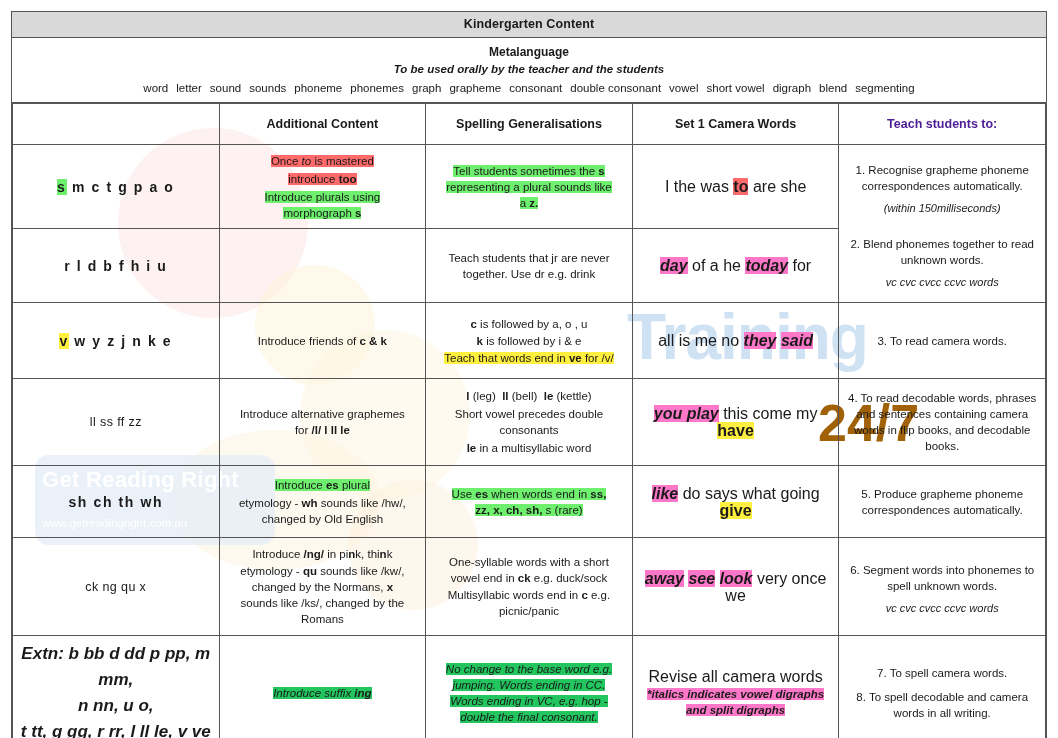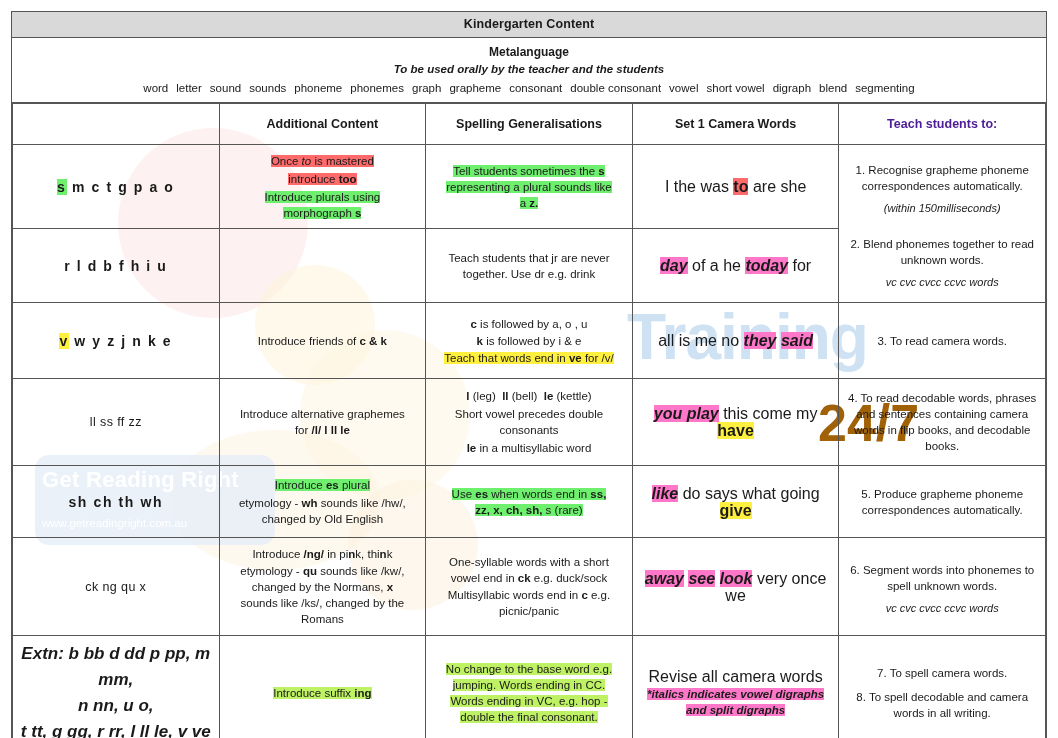--- a/index.html
+++ b/index.html
@@ -199,21 +199,21 @@
     margin: 8px 0 4px;
   }
   b { font-weight: bold; }
   i { font-style: italic; }
 
   
   .hl-green  { background: #6ef06e; }
   .hl-red    { background: #ff6b6b; }
   .hl-yellow { background: #ffef3f; }
   .hl-pink   { background: #ff77c8; }
-  .hl-blue   { background: #bef264; }
+  .hl-blue   { background: #22c55e; font-style: italic; }
 </style>
 </head>
 <body>
 
 <div class="wm-layer">
   <div class="wm-blob wm-b1"></div>
   <div class="wm-blob wm-b2"></div>
   <div class="wm-blob wm-b3"></div>
   <div class="wm-blob wm-b4"></div>
   <div class="wm-blob wm-b5"></div>

